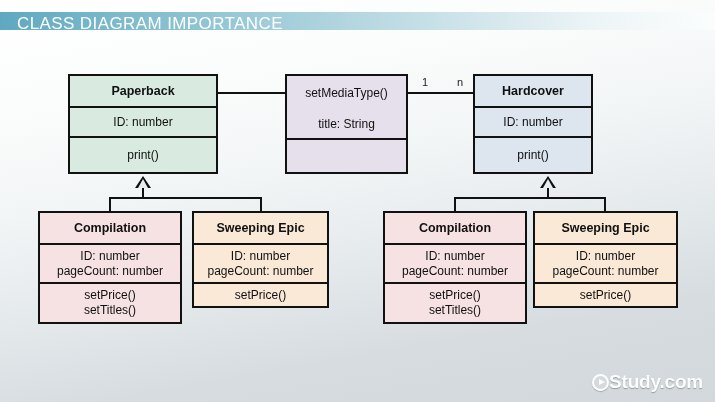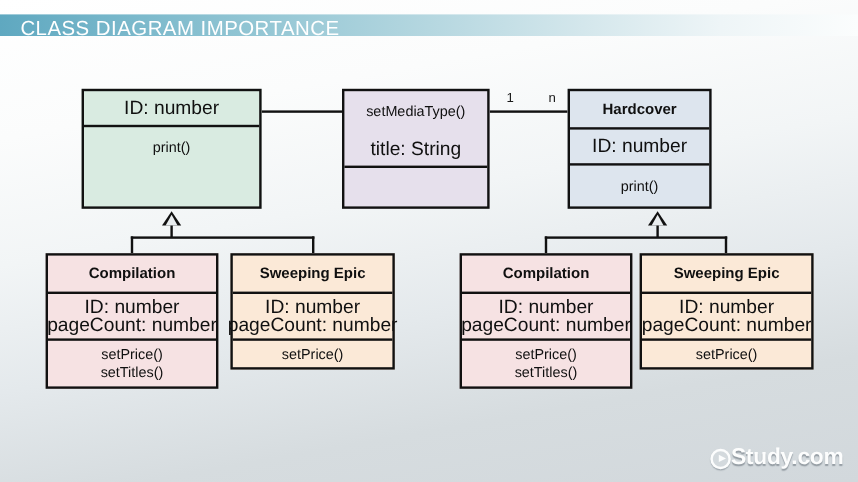--- a/index.html
+++ b/index.html
@@ -69,21 +69,21 @@
     flex-direction: column;
     align-items: center;
     justify-content: center;
   }
   .uml-name {
     font-weight: bold;
     font-size: 12.5px;
     border-bottom: 2px solid #111111;
   }
   .uml-attrs {
-    font-size: 16px;
+    font-size: 12px;
     border-bottom: 2px solid #111111;
     line-height: 15px;
   }
   .uml-ops {
     font-size: 12px;
     line-height: 15px;
   }
   .uml-line { display: block; white-space: nowrap; }
 
   
@@ -180,20 +180,21 @@
 
   <div class="conn-h" style="left:218px; top:92px; width:67px;"></div>
 
   <div class="conn-h" style="left:408px; top:92px; width:65px;"></div>
 
   <div class="mult-label" style="left:422px; top:77px;">1</div>
 
   <div class="mult-label" style="left:457px; top:77px;">n</div>
 
   <div class="uml-box" style="left:68px; top:74px; width:150px; height:100px; background:#d9ebe1;">
+    <div class="uml-row uml-name" style="height:32px;">Paperback</div>
     <div class="uml-row uml-attrs" style="height:30px;">
       <span class="uml-line">ID: number</span>
     </div>
     <div class="uml-row uml-ops" style="height:34px;">
       <span class="uml-line">print()</span>
     </div>
   </div>
 
   <div class="uml-box" style="left:285px; top:74px; width:123px; height:100px; background:#e6e0ec;">
     <div class="uml-row uml-ops" style="height:34px;">

